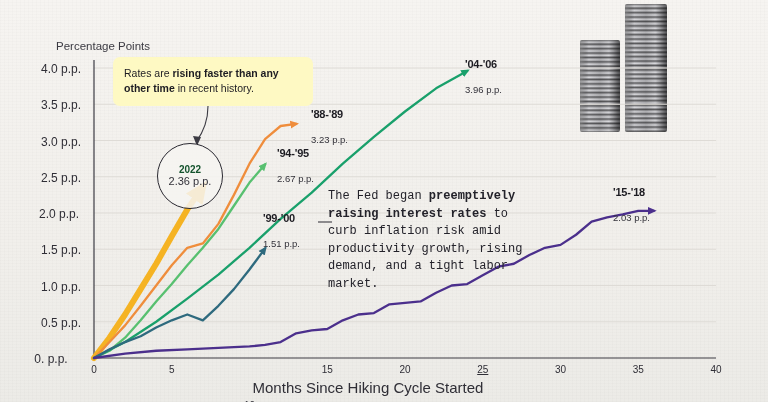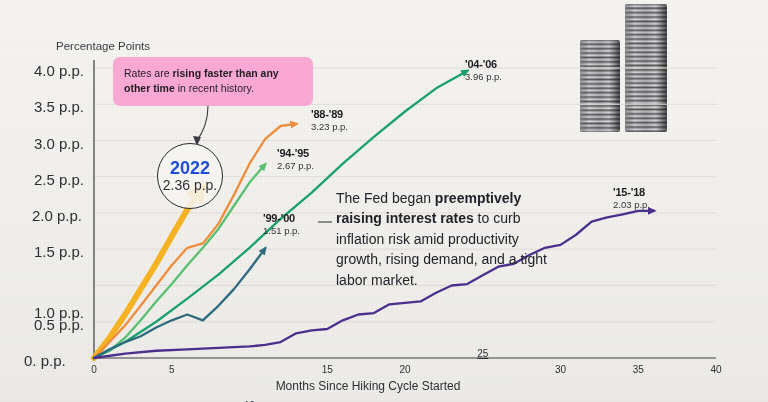--- a/index.html
+++ b/index.html
@@ -25,59 +25,59 @@
     position:absolute;left:55px;top:13px;
     font-size:20.5px;font-weight:bold;letter-spacing:-0.3px;
     color:#22212a;
   }
   #page-subtitle{
     position:absolute;left:56px;top:40px;
     font-size:11.5px;color:#3b3a42;
   }
 
   .axis-label{
-    position:absolute;font-size:15px;color:#2f2e36;
-    text-align:left;white-space:nowrap;
+    position:absolute;font-size:12px;color:#2f2e36;
+    text-align:center;white-space:nowrap;
   }
   .xtick{
     position:absolute;font-size:10px;color:#2f2e36;
     text-align:center;white-space:nowrap;width:30px;
   }
   #x-axis-title{
-    position:absolute;font-size:12px;color:#2f2e36;
+    position:absolute;font-size:15px;color:#2f2e36;
     top:379px;left:0;width:736px;text-align:center;
   }
 
   
   #callout-box{
     position:absolute;left:113px;top:57px;width:200px;
-    background:#f9a8d4;border-radius:7px;
+    background:#fef9c3;border-radius:7px;
     padding:9px 11px 10px 11px;box-sizing:border-box;
     font-size:10.5px;line-height:1.42;color:#1d1c22;
   }
   #callout-box b{font-weight:bold;}
 
   
   #circle-2022{
     position:absolute;left:157px;top:143px;width:64px;height:64px;
     border:1.6px solid #2a2931;border-radius:50%;
     background:rgba(246,244,241,0.86);
     display:flex;flex-direction:column;align-items:center;justify-content:center;
     line-height:1.12;
   }
-  #circle-2022 .yr{font-size:18px;font-weight:bold;color:#1d4ed8;}
-  #circle-2022 .val{font-size:14px;color:#33323a;}
+  #circle-2022 .yr{font-size:10px;font-weight:bold;color:#14532d;}
+  #circle-2022 .val{font-size:11px;color:#33323a;}
 
   .series-label{position:absolute;line-height:1.15;white-space:nowrap;}
   .series-label .yr{font-size:11px;font-weight:bold;color:#1d1c22;letter-spacing:-0.2px;}
-  .series-label .val{font-size:9.5px;color:#33323a;margin-top:1px;}
+  .series-label .val{font-size:9.5px;color:#33323a;margin-top:14px;}
 
   #body-note{
-    position:absolute;left:336px;top:188px;width:212px;
-    font-size:14px;line-height:1.46;color:#23222a;
+    position:absolute;left:328px;top:188px;width:212px;
+    font-size:12px;line-height:1.46;color:#23222a;font-family:Liberation Mono, monospace;
   }
   #body-note b{font-weight:bold;}
   #source-note{
     position:absolute;left:328px;top:245px;width:240px;
     font-size:7.6px;color:#77757c;
   }
 
   .coin-stack{position:absolute;border-radius:2px;overflow:hidden;}
 </style>
 </head>
@@ -134,32 +134,32 @@
       <path d="M193 136 L197 146 L201 137 z" fill="#3c3b43"></path>
     </svg>
 
   <div id="y-ticks">
       <div class="axis-label" style="left: 34px; width: 54px; top: 62px;">4.0 p.p.</div>
       <div class="axis-label" style="left: 34px; width: 54px; top: 98.25px;">3.5 p.p.</div>
       <div class="axis-label" style="left: 34px; width: 54px; top: 134.5px;">3.0 p.p.</div>
       <div class="axis-label" style="left: 34px; width: 54px; top: 170.75px;">2.5 p.p.</div>
       <div class="axis-label" style="left: 32px; width: 54px; top: 207px;">2.0 p.p.</div>
       <div class="axis-label" style="left: 34px; width: 54px; top: 243.25px;">1.5 p.p.</div>
-      <div class="axis-label" style="left: 34px; width: 54px; top: 279.5px; margin-top: 24px;">1.0 p.p.</div>
+      <div class="axis-label" style="left: 34px; width: 54px; top: 279.5px;">1.0 p.p.</div>
       <div class="axis-label" style="left: 34px; width: 54px; top: 315.75px;">0.5 p.p.</div>
       <div class="axis-label" style="left: 24px; width: 54px; top: 352px;">0. p.p.</div>
     </div>
 
   <div id="x-ticks">
       <div class="xtick" style="left: 79px; top: 364px;">0</div>
       <div class="xtick" style="left: 156.75px; top: 364px;">5</div>
       <div class="xtick" style="left: 234.5px; top: 364px; margin-top: 36px;">10</div>
       <div class="xtick" style="left: 312.25px; top: 364px;">15</div>
       <div class="xtick" style="left: 390px; top: 364px;">20</div>
-      <div class="xtick" style="left: 467.75px; top: 348px; text-decoration: underline;">25</div>
+      <div class="xtick" style="left: 467.75px; top: 364px; text-decoration: underline;">25</div>
       <div class="xtick" style="left: 545.5px; top: 364px;">30</div>
       <div class="xtick" style="left: 623.25px; top: 364px;">35</div>
       <div class="xtick" style="left: 701px; top: 364px;">40</div>
     </div>
 
   <div id="x-axis-title">Months Since Hiking Cycle Started</div>
 
   <div id="callout-box">
     <span>Rates are </span><b>rising faster than any other time</b><span> in recent history.</span>
   </div>

